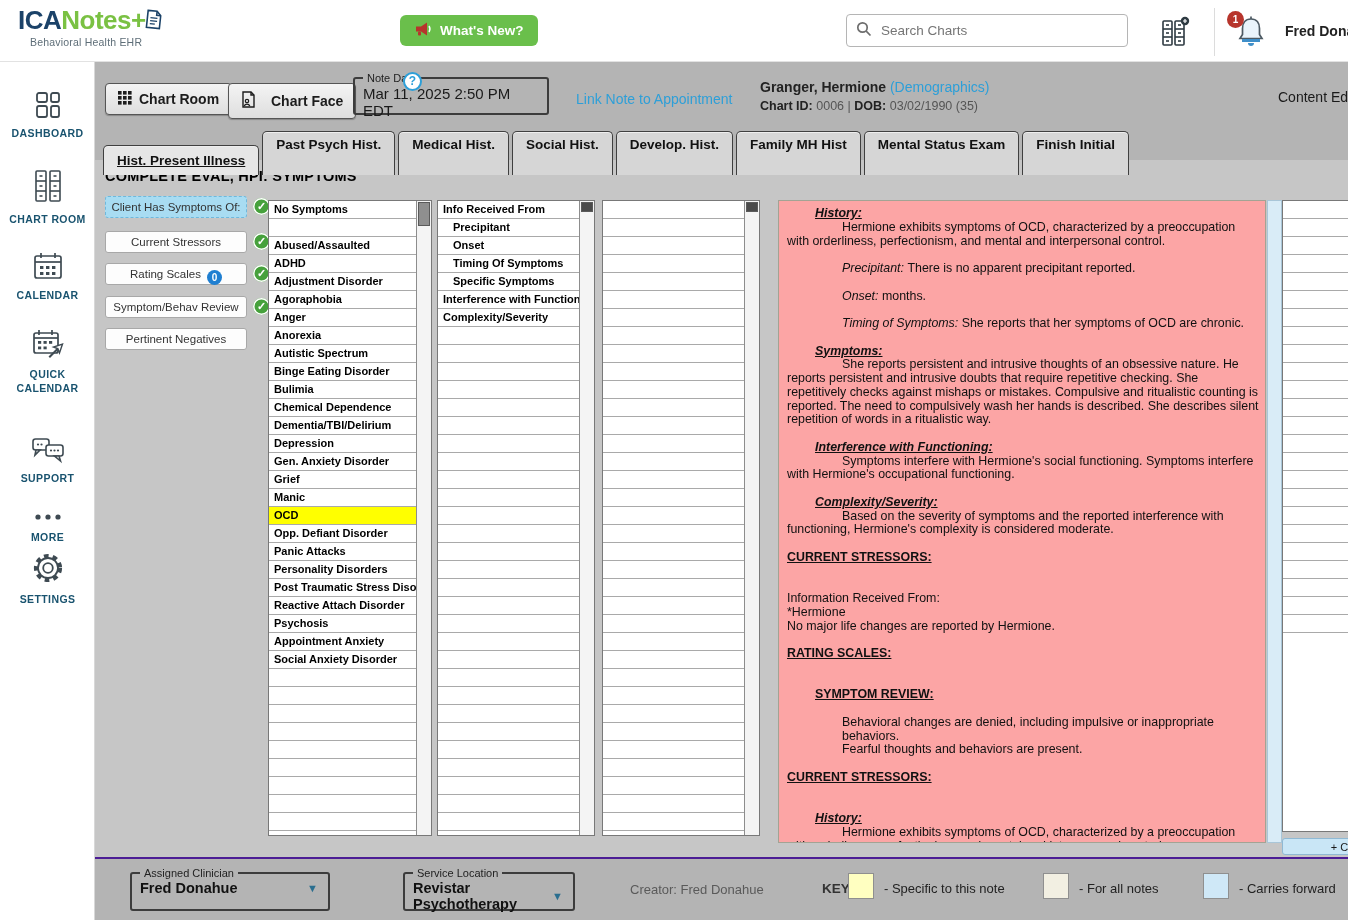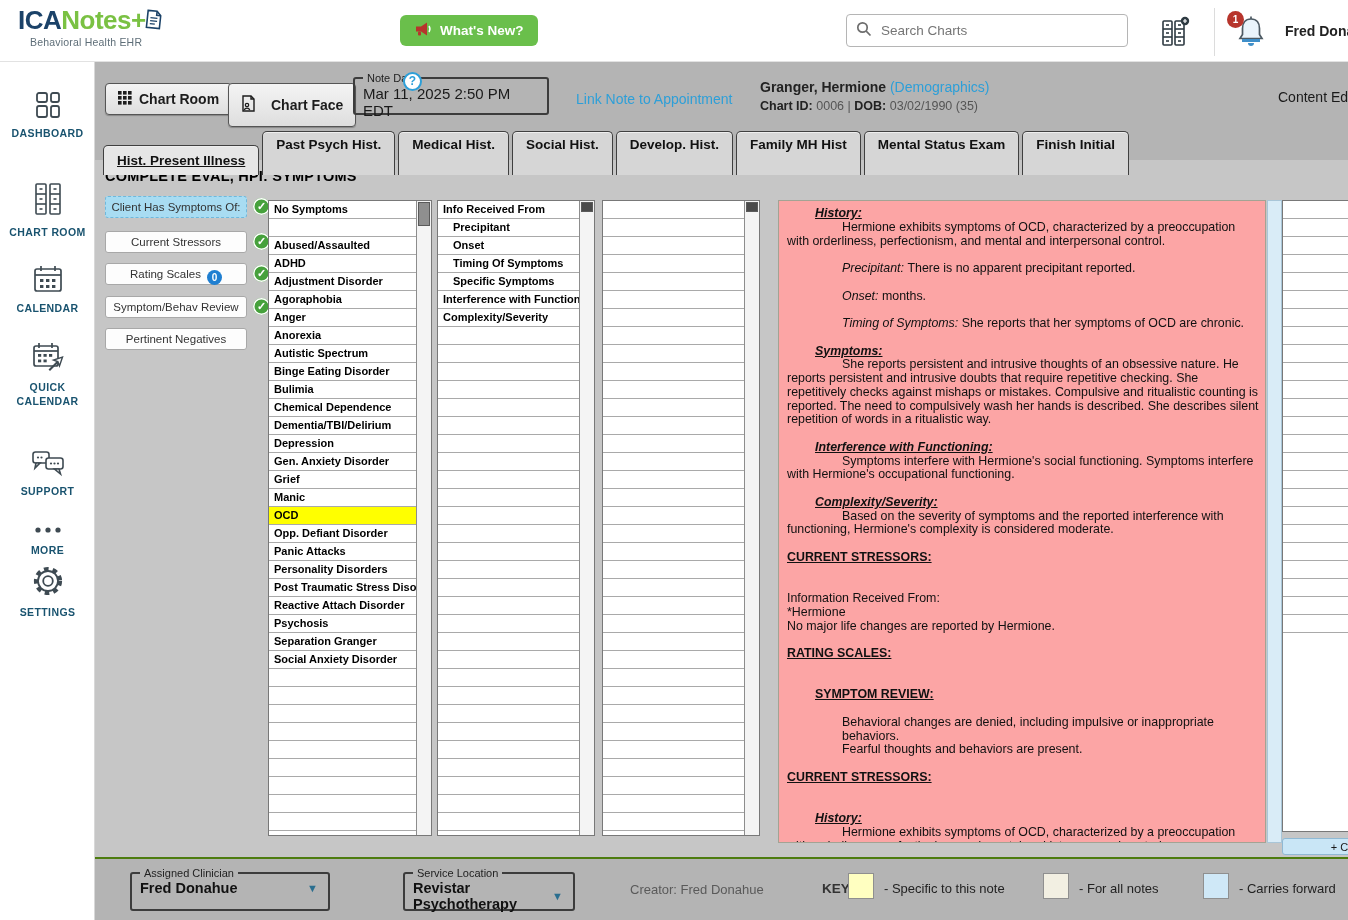--- a/index.html
+++ b/index.html
@@ -25,21 +25,21 @@
   .user-name { position:absolute; left:1285px; top:23px; font-weight:bold; font-size:14px; color:#222; white-space:nowrap; }
   
   .sidebar { position:absolute; top:62px; left:0; width:95px; height:858px; background:#fff; border-right:1px solid #d8d8d8; z-index:9; }
   .side-item { width:95px; text-align:center; cursor:pointer; }
   .side-icon { display:block; margin:0 auto 3px; }
   .side-label { display:block; font-size:10.5px; font-weight:bold; color:#19536f; letter-spacing:0.4px; line-height:1.3; padding:0 2px; }
   
   .band { position:absolute; left:95px; top:62px; width:1253px; height:98px; background:#b4b4b4; }
   .btn { background:linear-gradient(#f4f4f4,#dedede); border:1px solid #555; border-radius:4px; font-weight:bold; font-size:14px; color:#1c1c1c; display:flex; align-items:center; gap:7px; padding:0 12px; cursor:pointer; font-family:inherit; box-shadow:0 1px 1px rgba(0,0,0,0.25); }
   .chart-room-btn { position:absolute; left:10px; top:21px; height:32px; }
-  .chart-face-btn { position:absolute; left:133px; top:21px; height:44px;gap:15px; }
+  .chart-face-btn { position:absolute; left:133px; top:21px; height:36px;gap:15px; }
   fieldset.box { border:2px solid #3c3c3c; border-radius:3px; margin:0; padding:1px 8px 4px; background:transparent; }
   fieldset.box legend { font-size:11px; color:#222; padding:0 4px; font-weight:normal; }
   .notedate-box { position:absolute; left:258px; top:10px; width:196px; height:43px; }
   .notedate-val { font-size:15px; color:#1a1a1a; }
   .q-circle { position:absolute; left:48px; top:-12px; width:19px; height:19px; border-radius:50%; background:#fff; border:2px solid #2d9fd8; color:#2d9fd8; font-weight:bold; font-size:12px; text-align:center; line-height:15px; z-index:3; }
   .link-note { position:absolute; left:481px; top:29px; color:#2d9fd8; font-size:14px; cursor:pointer; }
   .patient { position:absolute; left:665px; top:15px; line-height:1.45; }
   .patient-line1 { font-size:14px; }
   .patient-name { font-weight:bold; color:#222; }
   .demo-link { color:#2d9fd8; cursor:pointer; }
@@ -74,21 +74,21 @@
   .nl.hc1 { font-weight:bold; text-decoration:underline; margin-left:28px; }
   .nl.para { text-indent:55px; }
   .nl.lab { text-indent:55px; }
   .nl.lab i { font-style:italic; }
   .nl.indp { margin-left:55px; }
   .blue-strip { position:absolute; left:1172px; top:40px; width:15px; height:643px; background:#d9ecf7; border:1px solid #a9c6d8; }
   .right-list { left:1187px; top:40px; width:161px; height:632px; }
   .right-rows { position:absolute; left:0; top:0; right:15px; }
   .create-btn { position:absolute; left:1187px; top:678px; width:140px; height:17px; background:#c9e6f6; border:1px solid #8fb9d4; border-radius:3px; font-size:11px; color:#1a1a1a; text-align:center; line-height:15px; cursor:pointer; }
   
-  .bottombar { position:absolute; left:95px; top:857px; width:1253px; height:63px; background:#b4b4b4; border-top:2px solid #4d7c0f; }
+  .bottombar { position:absolute; left:95px; top:857px; width:1253px; height:63px; background:#b4b4b4; border-top:2px solid #4c1d95; }
   .clin-box { position:absolute; left:35px; top:8px; width:200px; height:44px; }
   .svc-box { position:absolute; left:308px; top:8px; width:172px; height:44px; }
   .dd-val { display:flex; align-items:center; justify-content:space-between; font-weight:bold; font-size:14.5px; color:#111; padding-right:2px; cursor:pointer; }
   .dd-arrow { color:#2a6e8f; font-size:11px; }
   .creator { position:absolute; left:535px; top:23px; font-size:13px; color:#5a5a5a; }
   .key-label { position:absolute; left:727px; top:22px; font-size:13.5px; font-weight:bold; color:#333; }
   .swatch { position:absolute; top:14px; width:26px; height:26px; border:1px solid #8f8f8f; }
   .key-text { position:absolute; top:22px; font-size:13px; color:#222; white-space:nowrap; }
 </style>
 </head>
@@ -147,21 +147,21 @@
           <path d="M18 6 c-6 0 -8.5 4.5 -8.5 9.5 l0 6 l-2.5 4 l22 0 l-2.5 -4 l0 -6 c0 -5 -2.5 -9.5 -8.5 -9.5 z" fill="#eaf4fb" stroke="#4d5a63" stroke-width="1.7"></path>
           <path d="M9 27.5 h18" stroke="#3f8fc9" stroke-width="3"></path>
           <path d="M15 30 a3 3 0 0 0 6 0" fill="#3f8fc9"></path>
           <line x1="18" y1="3.5" x2="18" y2="6" stroke="#4d5a63" stroke-width="1.7"></line>
         </svg></span>
   </div>
   <div class="user-name">Fred Donahue</div>
 </div>
 
 <div class="sidebar">
-    <div class="side-item" style="margin-top: 28px; padding-top: 0px; margin-bottom: 40px;">
+    <div class="side-item" style="margin-top: 28px; padding-top: 0px; margin-bottom: 27px;">
       <span class="side-icon"><svg width="32" height="30" viewBox="0 0 32 30">
           <g fill="none" stroke="#3e4a52" stroke-width="1.8">
             <rect x="5" y="3" width="10" height="9" rx="2"></rect>
             <rect x="19" y="3" width="8" height="9" rx="2"></rect>
             <rect x="5" y="16" width="10" height="11" rx="2"></rect>
             <rect x="19" y="16" width="8" height="11" rx="2"></rect>
           </g>
         </svg></span>
       <span class="side-label">DASHBOARD</span>
     </div>
@@ -343,21 +343,21 @@
         <div class="lrow">Gen. Anxiety Disorder</div>
         <div class="lrow">Grief</div>
         <div class="lrow">Manic</div>
         <div class="lrow sel">OCD</div>
         <div class="lrow">Opp. Defiant Disorder</div>
         <div class="lrow">Panic Attacks</div>
         <div class="lrow">Personality Disorders</div>
         <div class="lrow">Post Traumatic Stress Disorder</div>
         <div class="lrow">Reactive Attach Disorder</div>
         <div class="lrow">Psychosis</div>
-        <div class="lrow">Separation Granger</div>
+        <div class="lrow">Appointment Anxiety</div>
         <div class="lrow">Social Anxiety Disorder</div>
         <div class="lrow"></div>
         <div class="lrow"></div>
         <div class="lrow"></div>
         <div class="lrow"></div>
         <div class="lrow"></div>
         <div class="lrow"></div>
         <div class="lrow"></div>
         <div class="lrow"></div>
         <div class="lrow"></div>

